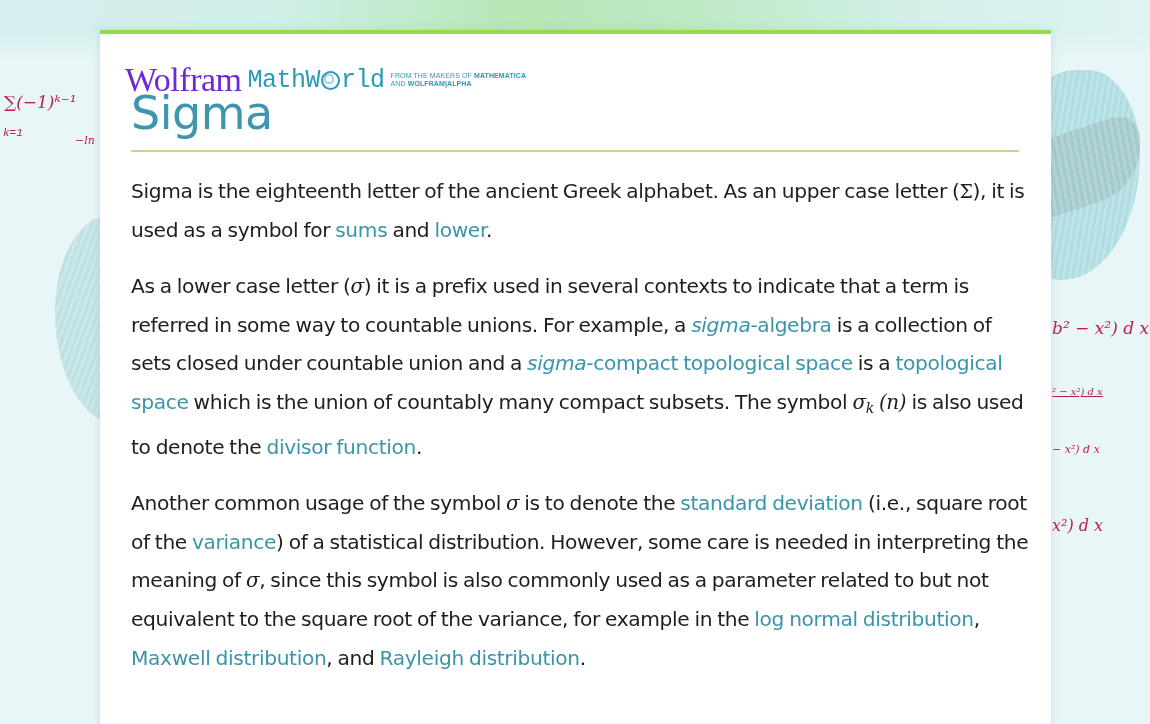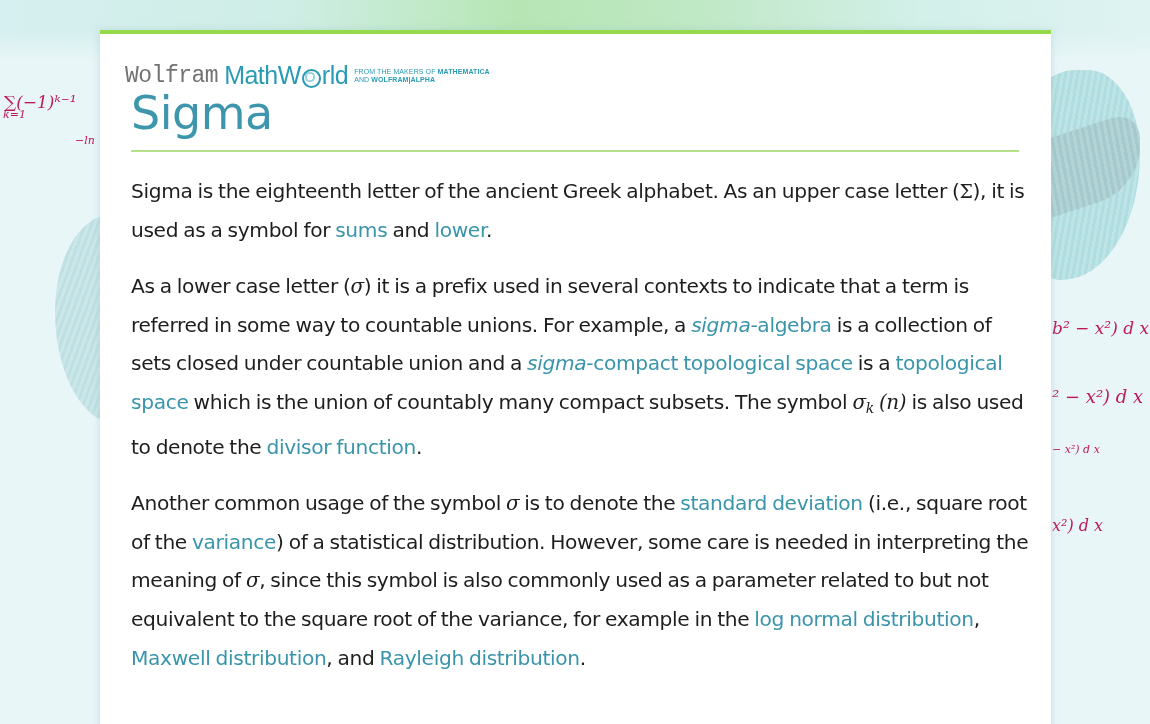--- a/index.html
+++ b/index.html
@@ -42,22 +42,22 @@
   .card {
     position: absolute; left: 100px; top: 30px; width: 951px; height: 700px;
     background: #ffffff;
     border-top: 4px solid #96d94a;
     box-shadow: -2px 0 6px rgba(160,200,205,.25), 2px 0 6px rgba(160,200,205,.25);
   }
   .logo {
     position: absolute; left: 25px; top: 27px; display: flex; align-items: center;
     white-space: nowrap;
   }
-  .logo-wolfram { font-family: Liberation Mono, monospace; font-size: 23px; color: #737373; letter-spacing: -0.5px; }
-  .logo-mathworld { font-family: Liberation Sans, sans-serif; font-size: 25px; color: #2a9bb5; letter-spacing: -0.5px; margin-left: 6px; }
+  .logo-wolfram { font-family: Liberation Serif, serif; font-size: 34px; color: #6d28d9; letter-spacing: -0.5px; }
+  .logo-mathworld { font-family: Liberation Mono, monospace; font-size: 25px; color: #2a9bb5; letter-spacing: -0.5px; margin-left: 6px; }
   .logo-globe {
     display: inline-block; width: 15px; height: 15px; border: 2px solid #2a9bb5; border-radius: 50%;
     vertical-align: middle; position: relative; top: 1px; margin: 0 1px;
     background: radial-gradient(circle at 40% 40%, #ffffff 25%, #9fd4e0 26% 40%, #ffffff 41%);
   }
   .logo-tag {
     margin-left: 6px; font-family: "Liberation Sans", sans-serif; font-size: 7px; line-height: 8px;
     color: #2a9bb5; letter-spacing: .1px;
   }
   .logo-tag b { font-weight: bold; }
@@ -86,24 +86,24 @@
 <body>
 
 <div class="bg-top"></div>
 <div class="bg-shape-left"></div>
 <div class="bg-shape-right1"></div>
 <div class="bg-shape-right2"></div>
 
 <div class="bg-formula" style="left:4px; top:92px; font-size:17px;">
   <span>∑(−1)ᵏ⁻¹</span>
 </div>
-<div class="bg-formula" style="left:3px; top:108px; font-size:11px;">k=1</div>
+<div class="bg-formula" style="left:3px; top:127px; font-size:11px;font-family:Liberation Mono, monospace;">k=1</div>
 <div class="bg-formula" style="left:75px; top:134px; font-size:11px;">−ln</div>
 <div class="bg-formula" style="left:1052px; top:318px; font-size:17px;">b² − x²)  d x</div>
-<div class="bg-formula" style="left:1052px; top:386px; font-size:18px;">² − x²)  d x</div>
+<div class="bg-formula" style="left:1052px; top:386px; font-size:10px;text-decoration:underline;">² − x²)  d x</div>
 <div class="bg-formula" style="left:1052px; top:443px; font-size:11px;">− x²)  d x</div>
 <div class="bg-formula" style="left:1052px; top:516px; font-size:16px;">x²)  d x</div>
 
 <div class="card">
 
   <div class="logo">
     <span class="logo-wolfram">Wolfram</span>
     <span class="logo-mathworld"><span>Math</span><span>W</span><span class="logo-globe"></span><span>rld</span></span>
     <span class="logo-tag">
       <span>FROM THE MAKERS OF </span><b>MATHEMATICA</b><br>

